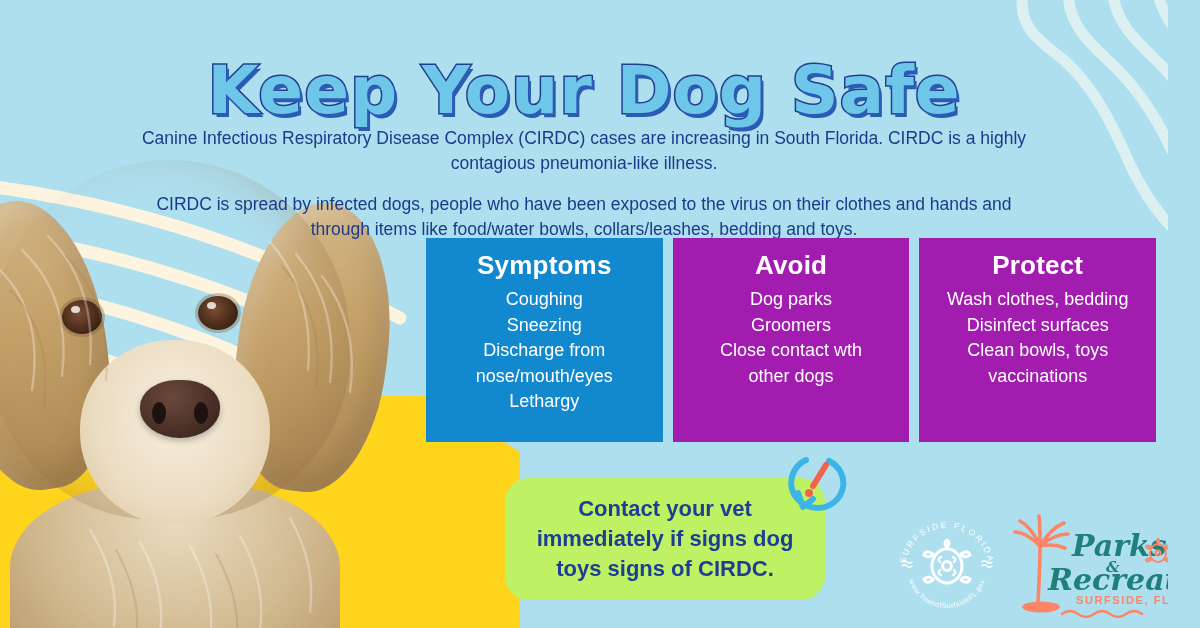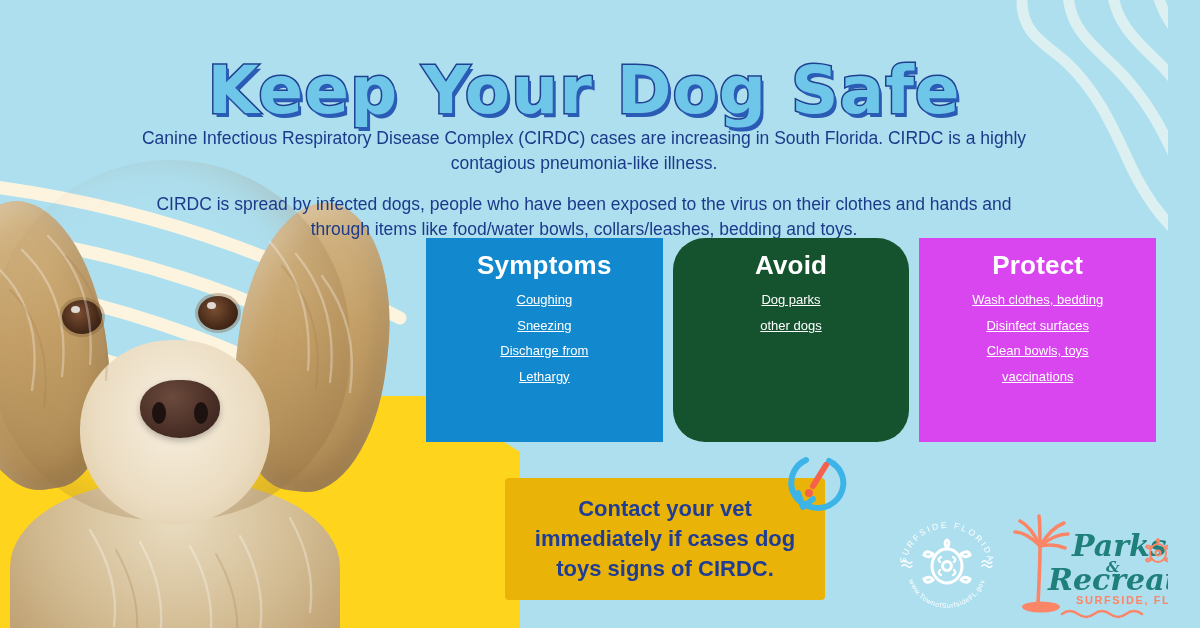--- a/index.html
+++ b/index.html
@@ -93,29 +93,29 @@
   }
   .para.p1{top:108px;}
   .para.p2{top:174px;}
 
   
   .panels{position:absolute;left:415px;top:238px;width:730px;height:204px;
           display:flex;gap:10px;padding-left:11px;}
   .panel{flex:1;display:flex;flex-direction:column;align-items:center;
          padding-top:12px;color:#ffffff;text-align:center;}
   .panel.blue{background:#1289ce;}
-  .panel.coral{background:#14532d;border-radius:32px;}
-  .panel.green{background:#d946ef;}
+  .panel.coral{background:#a21caf;}
+  .panel.green{background:#a21caf;}
   .panel h3{margin:0 0 6px 0;font-size:26px;font-weight:bold;letter-spacing:.2px;}
-  .panel ul{list-style:none;margin:0;padding:0;font-size:13px;line-height:25.5px;text-decoration:underline;}
+  .panel ul{list-style:none;margin:0;padding:0;font-size:18px;line-height:25.5px;}
 
   
   .bubble{
     position:absolute;left:505px;top:478px;width:320px;height:122px;
-    background:#eab308;border-radius:4px;
+    background:#bef264;border-radius:24px;
     display:flex;align-items:center;justify-content:center;
   }
   .bubble-text{
     color:#1f3d94;font-size:22px;font-weight:bold;line-height:30px;text-align:center;
   }
   .alert-icon{position:absolute;left:782px;top:452px;width:66px;height:66px;}
 
   
   .seal{position:absolute;left:893px;top:512px;width:108px;height:108px;}
   .parks-logo{position:absolute;left:1010px;top:508px;width:180px;height:112px;}
@@ -192,47 +192,50 @@
   <p class="para p1">Canine Infectious Respiratory Disease Complex (CIRDC) cases are increasing in South Florida. CIRDC is a highly contagious pneumonia-like illness.</p>
 
   <div class="panels">
 
     <div class="panel blue">
       <h3>Symptoms</h3>
       <ul>
         <li>Coughing</li>
         <li>Sneezing</li>
         <li>Discharge from</li>
+        <li>nose/mouth/eyes</li>
         <li>Lethargy</li>
       </ul>
     </div>
 
     <div class="panel coral">
       <h3>Avoid</h3>
       <ul>
         <li>Dog parks</li>
+        <li>Groomers</li>
+        <li>Close contact wth</li>
         <li>other dogs</li>
       </ul>
     </div>
 
     <div class="panel green">
       <h3>Protect</h3>
       <ul>
         <li>Wash clothes, bedding</li>
         <li>Disinfect surfaces</li>
         <li>Clean bowls, toys</li>
         <li>vaccinations</li>
       </ul>
     </div>
   </div>
 
   <div class="bubble">
     <div class="bubble-text">
       <div>Contact your vet</div>
-      <div>immediately if cases dog</div>
+      <div>immediately if signs dog</div>
       <div>toys signs of CIRDC.</div>
     </div>
   </div>
 
   <svg class="alert-icon" viewBox="0 0 66 66">
     <path d="M47 9 C57 14 63 24 61 35 C59 47 48 56 36 56 C24 56 13 48 10 37 C7 25 13 13 24 8" fill="none" stroke="#3cb4e8" stroke-width="6" stroke-linecap="round"></path>
     <path d="M16 41 L21 55 L31 47" fill="none" stroke="#3cb4e8" stroke-width="6" stroke-linecap="round" stroke-linejoin="round"></path>
     <path d="M44 13 L31 34" stroke="#f4614c" stroke-width="6" stroke-linecap="round"></path>
     <circle cx="27" cy="41" r="4" fill="#f4614c"></circle>
   </svg>

